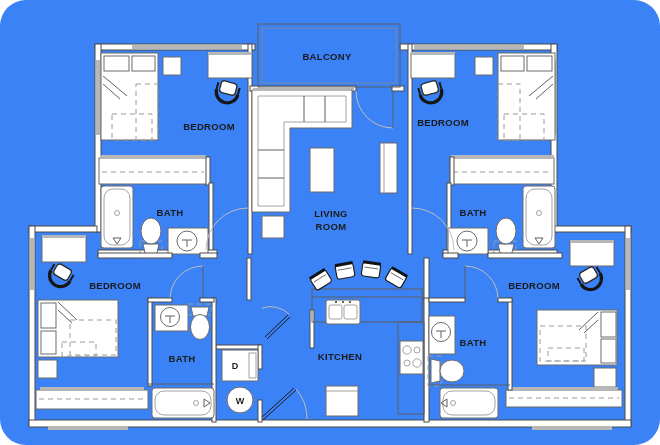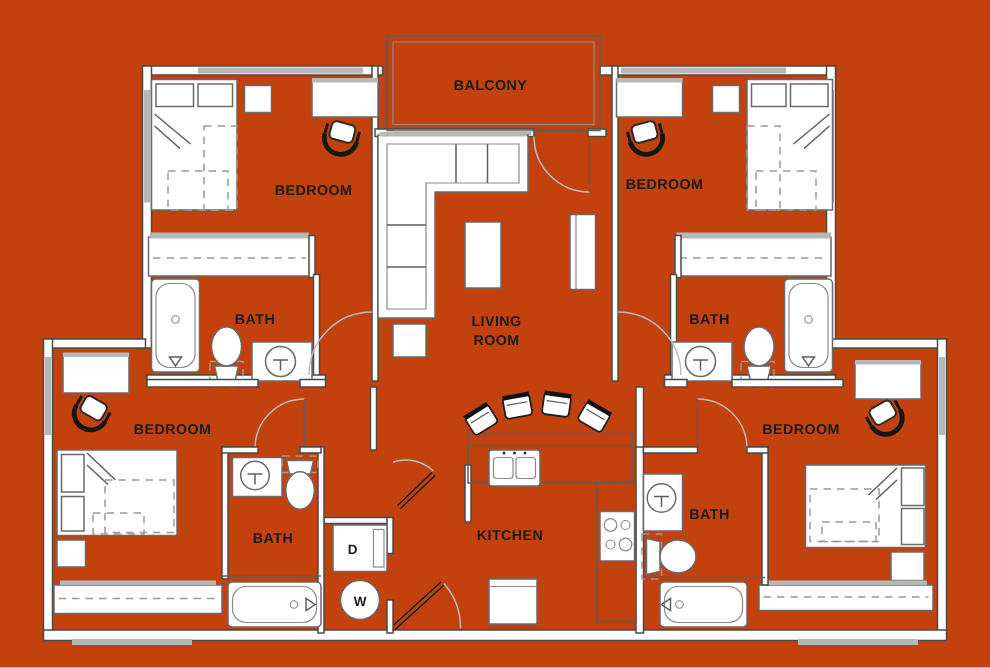--- a/index.html
+++ b/index.html
@@ -1,17 +1,17 @@
 <!DOCTYPE html>
 <html><head>
 <meta charset="utf-8">
 <style>
   html,body{margin:0;padding:0;background:#ffffff;}
-  #stage{position:relative;width:660px;height:445px;background:#c2410c;overflow:hidden;
-         font-family:"Liberation Sans", sans-serif;}
+  #stage{position:relative;width:660px;height:445px;background:#3b82f6;overflow:hidden;
+         font-family:"Liberation Sans", sans-serif;border-radius:26px;}
   svg{display:block}
   .w   {fill:#ffffff;stroke:#4a4a4a;stroke-width:1;}
   .ln  {fill:none;stroke:#5f5f5f;stroke-width:1;}
   .fx  {fill:#ffffff;stroke:#6a6a6a;stroke-width:1;}
   .fx2 {fill:none;stroke:#8a8a8a;stroke-width:0.8;}
   .dsh {fill:none;stroke:#9a9a9a;stroke-width:1;stroke-dasharray:5 4;}
   .win {fill:#b7b7b7;stroke:none;}
   .dk  {stroke:#1a1a1a;fill:none;}
   .arc {fill:none;stroke:#bdbdbd;stroke-width:1;}
   .room-label{font:bold 9.5px "Liberation Sans",sans-serif;fill:#1b1b1b;letter-spacing:.3px;}

